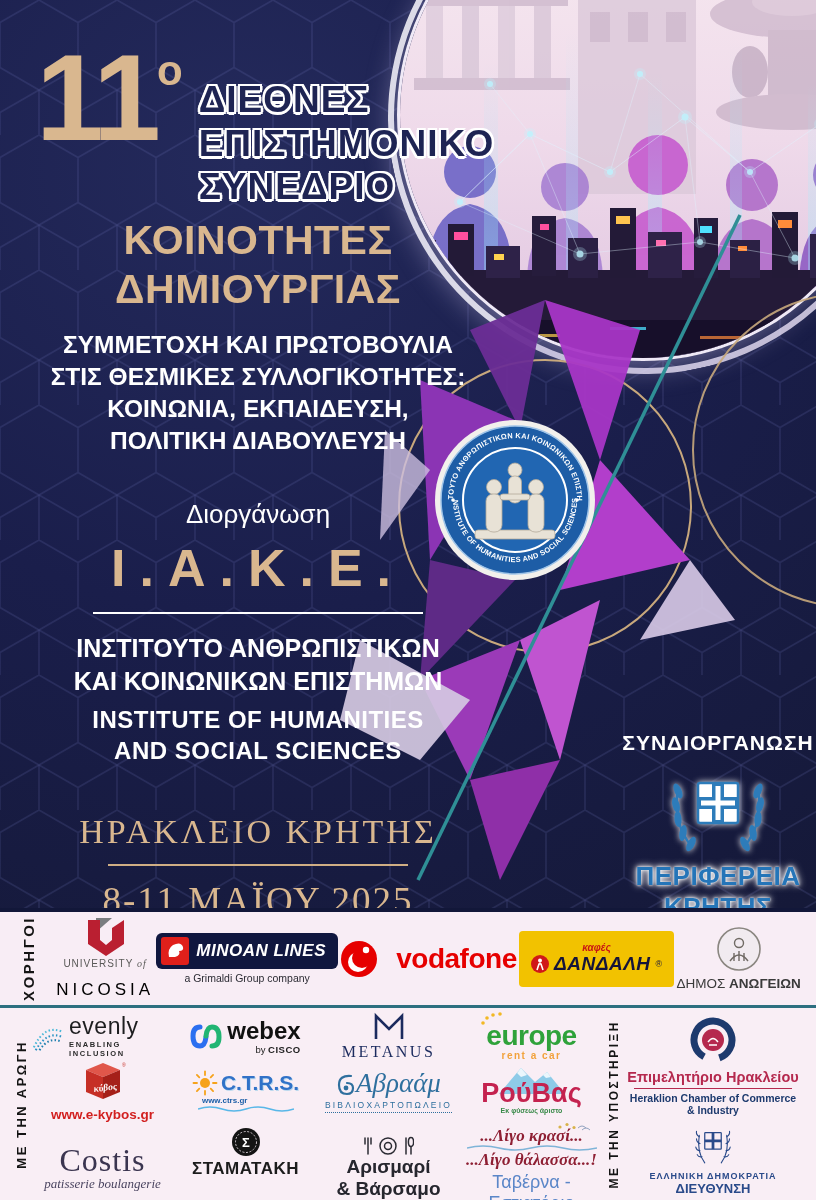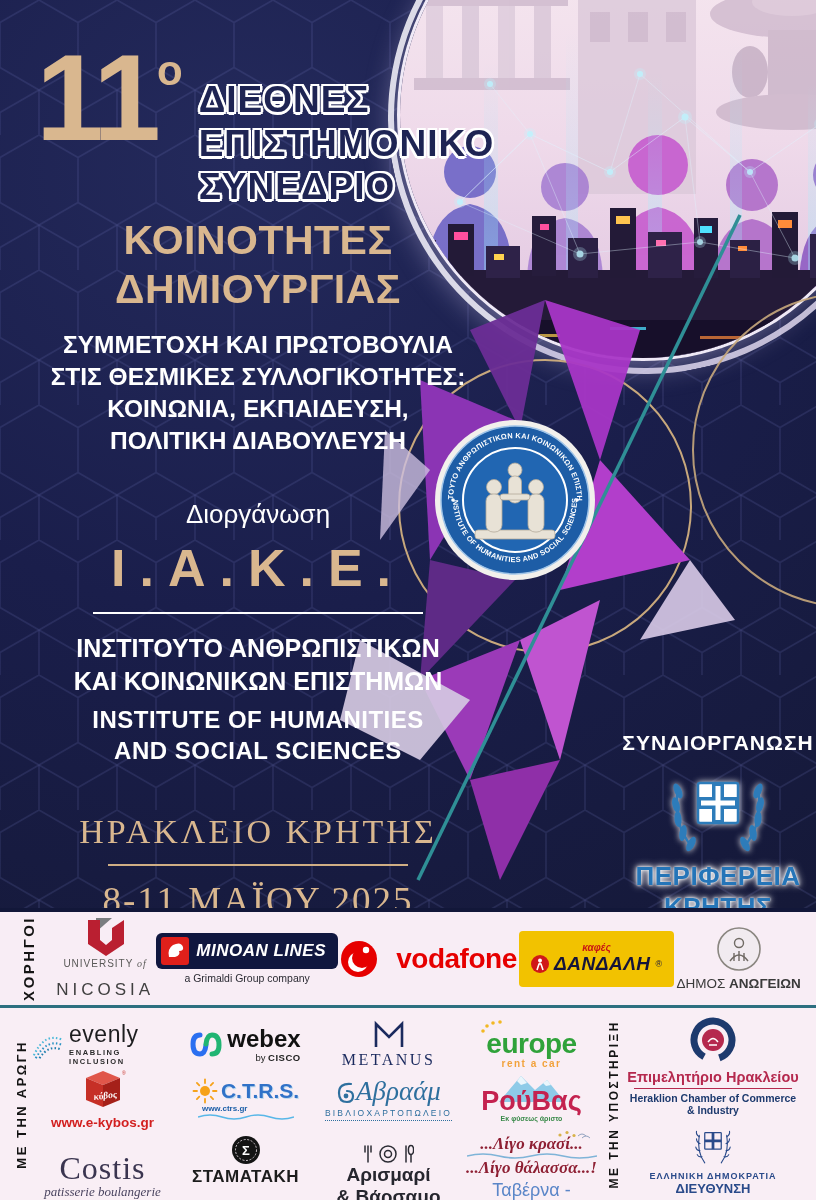--- a/index.html
+++ b/index.html
@@ -44,40 +44,40 @@
   .strip1{position:absolute;top:908px;left:0;width:816px;height:100px;background:#f8edf5;
           border-top:4px solid #121739;border-bottom:3px solid #2d6f80;box-sizing:border-box;
           display:flex;align-items:center;}
   .vlabel{writing-mode:vertical-rl;transform:rotate(180deg);font-weight:800;color:#141414;
           letter-spacing:2.5px;white-space:nowrap;}
   .v1{font-size:15px;margin:0 4px 0 20px;}
   .logos1{flex:1;display:flex;align-items:center;justify-content:space-around;padding:0 14px;}
   .lg{display:flex;flex-direction:column;align-items:center;}
   .unic-top{font-size:10px;color:#5a5a58;letter-spacing:1px;margin-top:2px;}
   .unic-top i{font-family:"Liberation Serif",serif;}
-  .unic-name{font-size:17px;color:#404040;letter-spacing:4px;margin-top:11px;}
+  .unic-name{font-size:17px;color:#000000;letter-spacing:4px;margin-top:11px;}
   .minoan-box{background:#10173f;border-radius:6px;display:flex;align-items:center;gap:7px;padding:4px 12px 4px 5px;}
   .minoan-name{color:#fff;font-weight:800;font-size:17px;letter-spacing:.5px;font-style:italic;}
   .minoan-sub{font-size:10.5px;color:#2b2b33;margin-top:3px;}
   .voda{display:flex;align-items:center;gap:18px;}
   .voda-name{font-size:28px;font-weight:700;color:#e60000;letter-spacing:-.5px;}
   .dnd-box{background:#f2c200;border-radius:4px;padding:12px 12px;display:flex;flex-direction:column;align-items:center;}
   .dnd-top{font-size:10px;color:#c81414;font-style:italic;font-weight:700;line-height:1;}
   .dnd-row{display:flex;align-items:center;gap:5px;}
   .dnd-name{font-size:19px;font-weight:800;font-style:italic;color:#15143a;letter-spacing:.5px;}
   .dnd-reg{font-size:9px;color:#15143a;vertical-align:top;}
   .ano-name{font-size:13.5px;color:#3a3a3a;margin-top:4px;}
   .ano-name b{font-weight:800;}
   
   .strip2{position:absolute;top:1008px;left:0;width:816px;height:192px;background:#f9eef5;
           display:flex;align-items:stretch;}
   .v2{font-size:13px;margin:0 2px 0 14px;align-self:center;}
   .v3{font-size:12px;margin:0 4px;align-self:center;}
   .grid{flex:1;display:grid;grid-template-columns:repeat(4,1fr);grid-template-rows:repeat(3,1fr);
-        align-items:center;justify-items:center;padding:12px 0;}
+        align-items:center;justify-items:center;padding:4px 0;}
   .rightcol{width:176px;display:flex;flex-direction:column;align-items:center;justify-content:center;
             gap:8px;padding-right:15px;margin-top:39px;}
   .evenly{display:flex;align-items:center;gap:6px;}
   .evenly-name{font-size:23px;color:#1d1d1f;letter-spacing:.5px;line-height:1;}
   .evenly-sub{font-size:7.5px;color:#2b2b2b;letter-spacing:1.6px;font-weight:700;margin-top:2px;}
   .webex{display:flex;align-items:center;gap:5px;}
   .webex-name{font-size:24px;font-weight:700;color:#111;line-height:1;}
   .webex-sub{font-size:9.5px;color:#222;text-align:right;margin-top:1px;}
   .webex-sub b{font-weight:800;letter-spacing:.5px;}
   .metanus-name{font-family:"Liberation Serif",serif;font-size:16px;color:#1b2a5e;letter-spacing:2.5px;margin-top:3px;}

